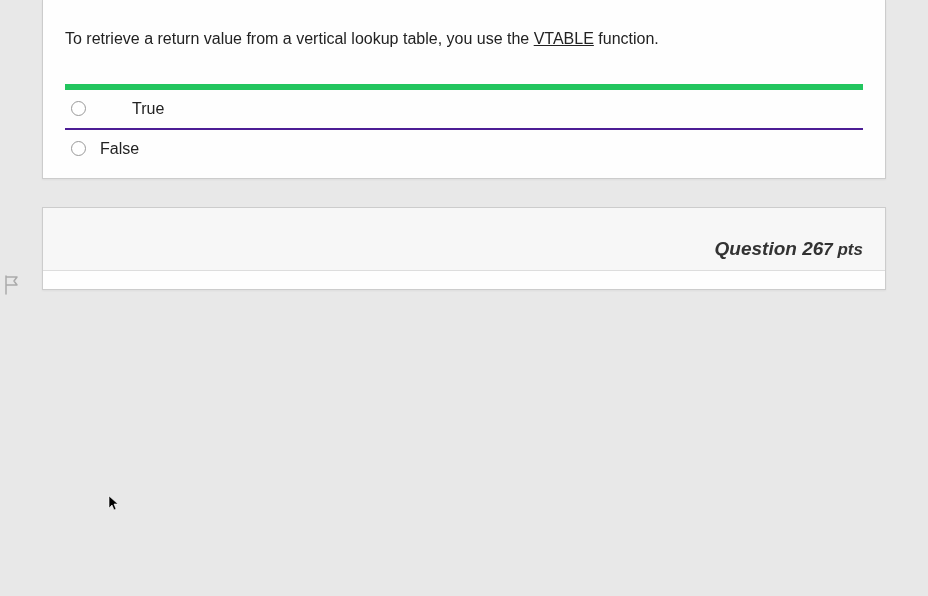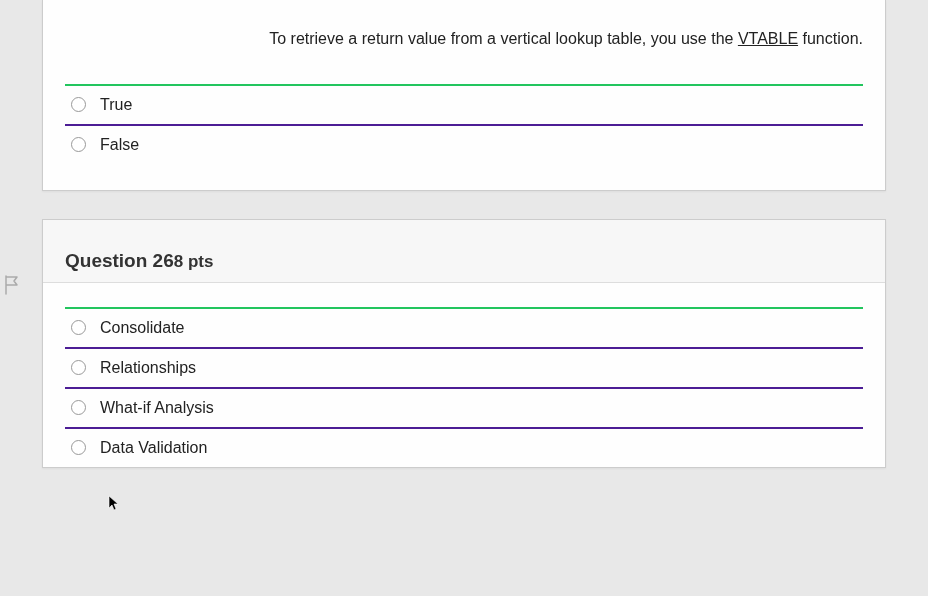--- a/index.html
+++ b/index.html
@@ -30,61 +30,62 @@
       margin-right: 42px;
       margin-bottom: 28px;
       box-shadow: 0 1px 2px rgba(0,0,0,0.05);
     }
     .question-card.partial-top {
       margin-top: 0;
       border-top: none;
     }
     .question-header {
       display: flex;
-      justify-content: flex-start;
+      justify-content: flex-end;
       align-items: baseline;
       padding: 14px 22px 10px 22px;
       border-bottom: 1px solid #ddd;
       background: #f7f7f7;
+      font-style: italic;
     }
     .question-title {
       font-size: 19px;
       font-weight: 600;
       color: #333;
     }
     .question-pts {
       font-size: 17px;
       font-weight: 600;
       color: #333;
       margin-top: 18px;
     }
     .question-body {
-      padding: 18px 22px 26px 22px;
-      text-align: right;
+      padding: 18px 22px 10px 22px;
     }
     .prompt {
       font-size: 16px;
       line-height: 1.6;
       color: #222;
       margin-bottom: 14px;
     }
     .prompt .underline {
       text-decoration: underline;
     }
     .options {
       margin-top: 6px;
     }
     .option {
       display: flex;
       align-items: center;
       padding: 10px 6px;
       border-top: 2px solid #4c1d95;
     }
     .option:first-child {
-      border-top: 2px solid #22c55e;
+      border-top: 6px solid #22c55e;
+      gap: 32px;
     }
     .radio {
       width: 15px;
       height: 15px;
       border: 1.5px solid #999;
       border-radius: 50%;
       background: #fff;
       margin-right: 14px;
       flex-shrink: 0;
     }
@@ -136,41 +137,23 @@
         <div class="radio"></div>
         <span class="option-label">False</span>
       </div>
     </div>
   </div>
 </div>
 
 <div class="question-card q26">
   <div class="question-header">
     <span class="question-title">Question 26</span>
-    <span class="question-pts">8 pts</span>
+    <span class="question-pts">7 pts</span>
   </div>
   <div class="question-body">
-    <div class="options">
-      <div class="option">
-        <div class="radio"></div>
-        <span class="option-label">Consolidate</span>
-      </div>
-      <div class="option">
-        <div class="radio"></div>
-        <span class="option-label">Relationships</span>
-      </div>
-      <div class="option">
-        <div class="radio"></div>
-        <span class="option-label">What-if Analysis</span>
-      </div>
-      <div class="option">
-        <div class="radio"></div>
-        <span class="option-label">Data Validation</span>
-      </div>
-    </div>
   </div>
 </div>
 
 <div class="cursor-icon">
   <svg viewBox="0 0 12 16" width="12" height="16">
     <path d="M1 1 L1 13 L4 10 L6 15 L8 14 L6 9 L10 9 Z" fill="#000" stroke="#fff" stroke-width="0.6"></path>
   </svg>
 </div>
 
 </body></html>

